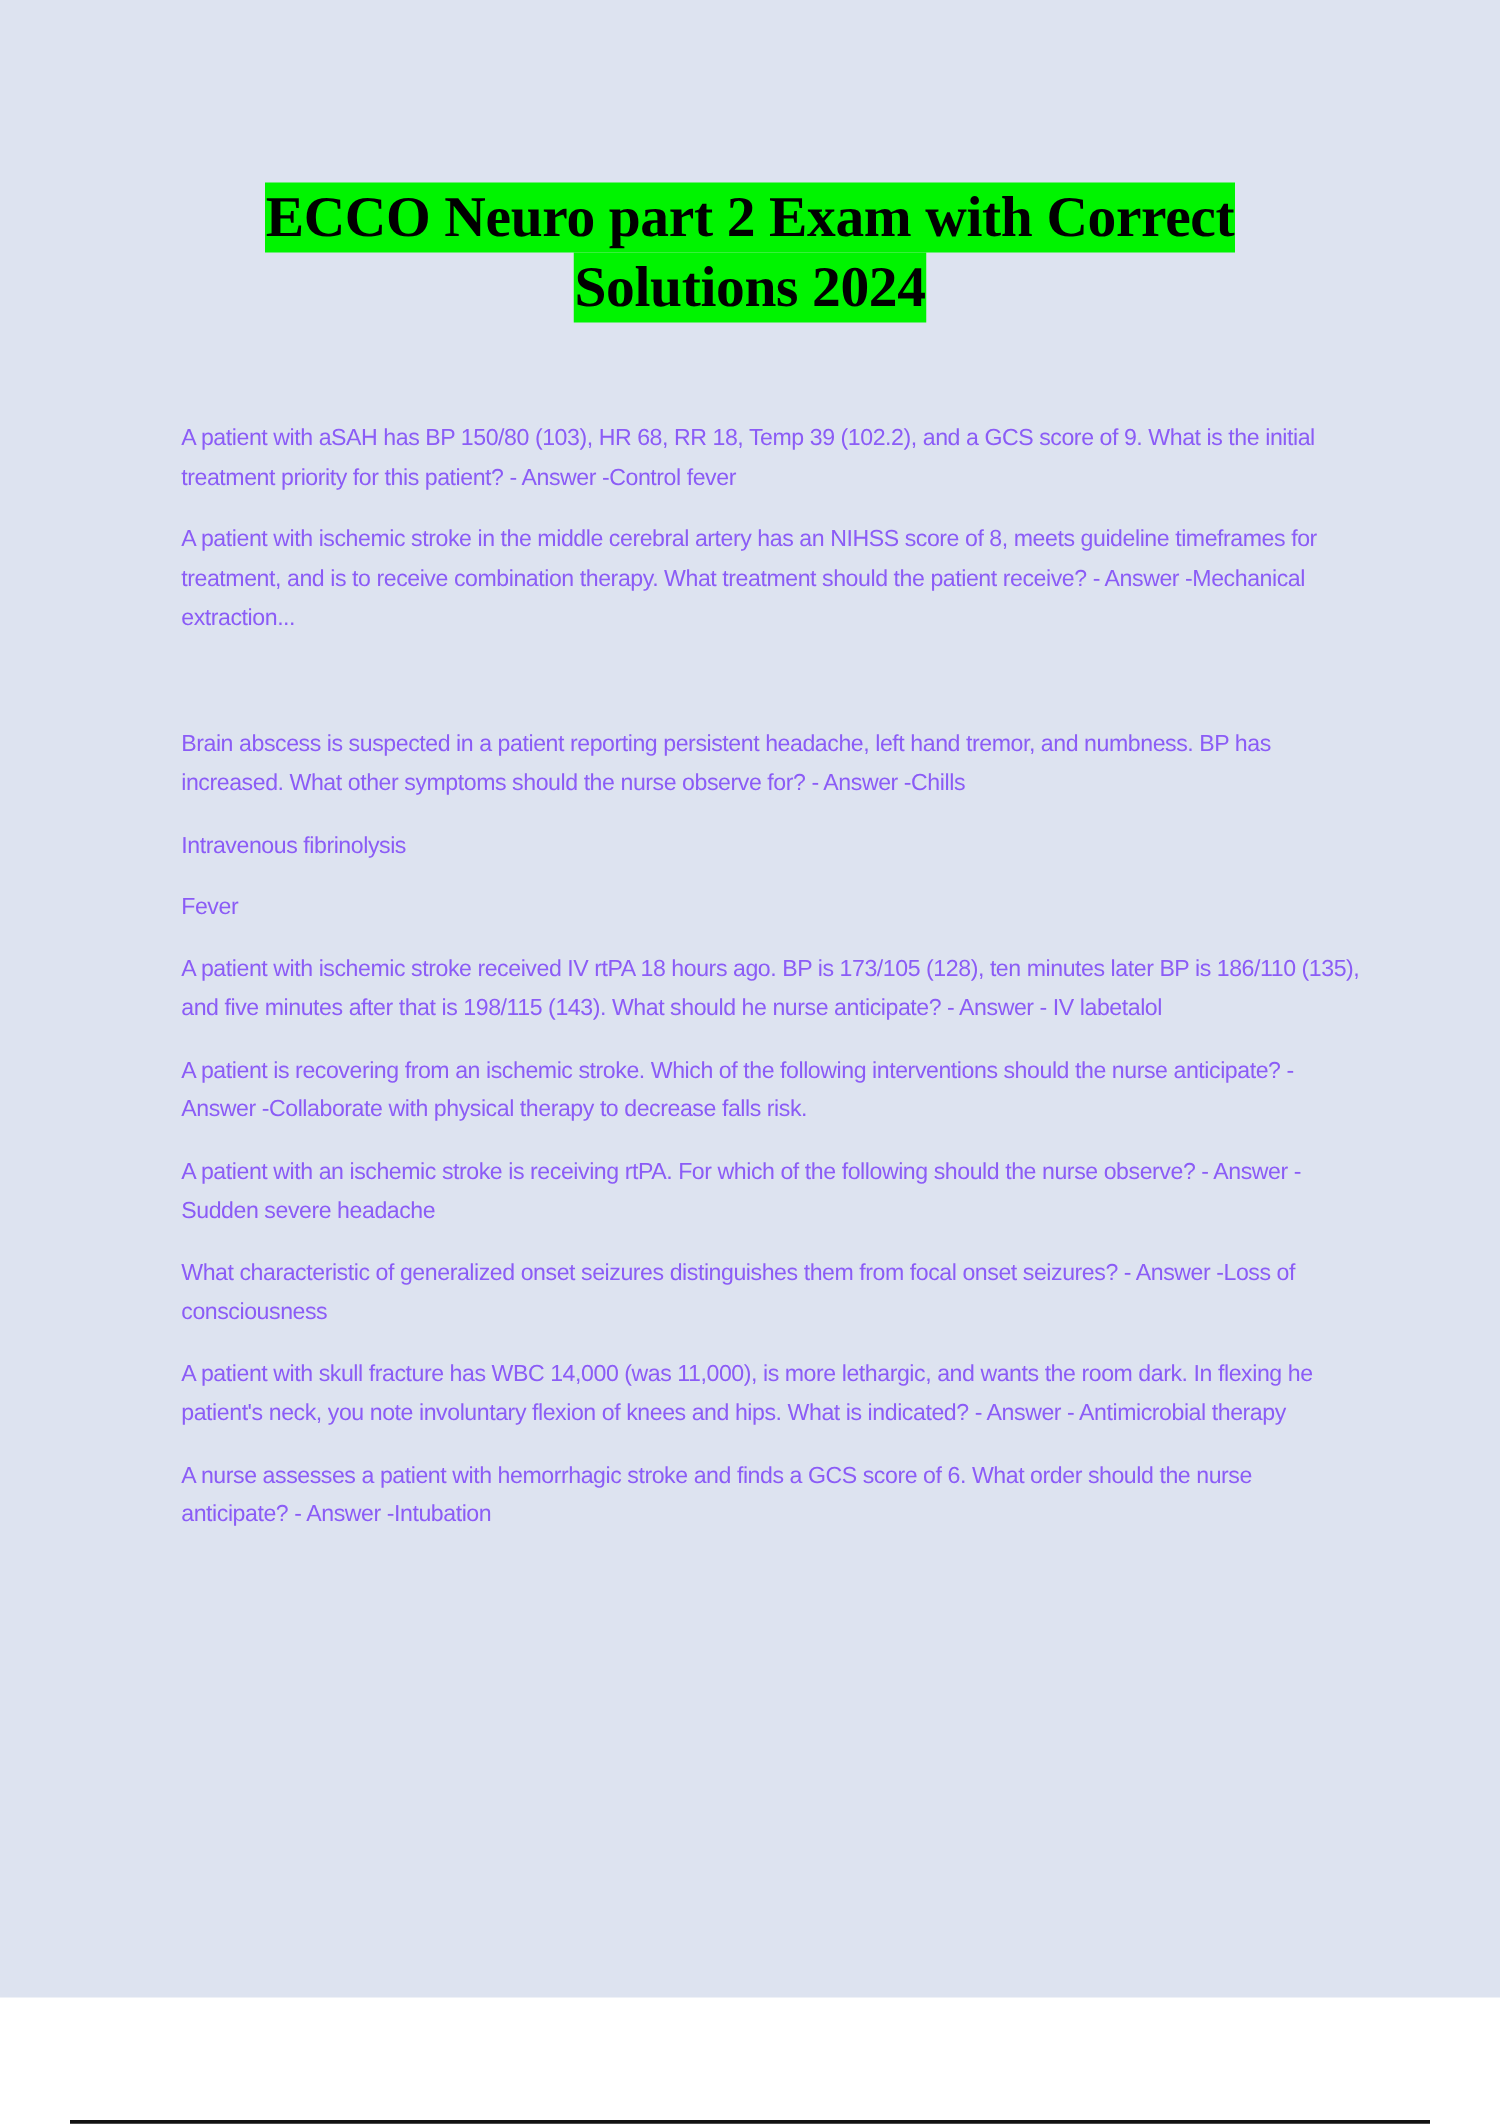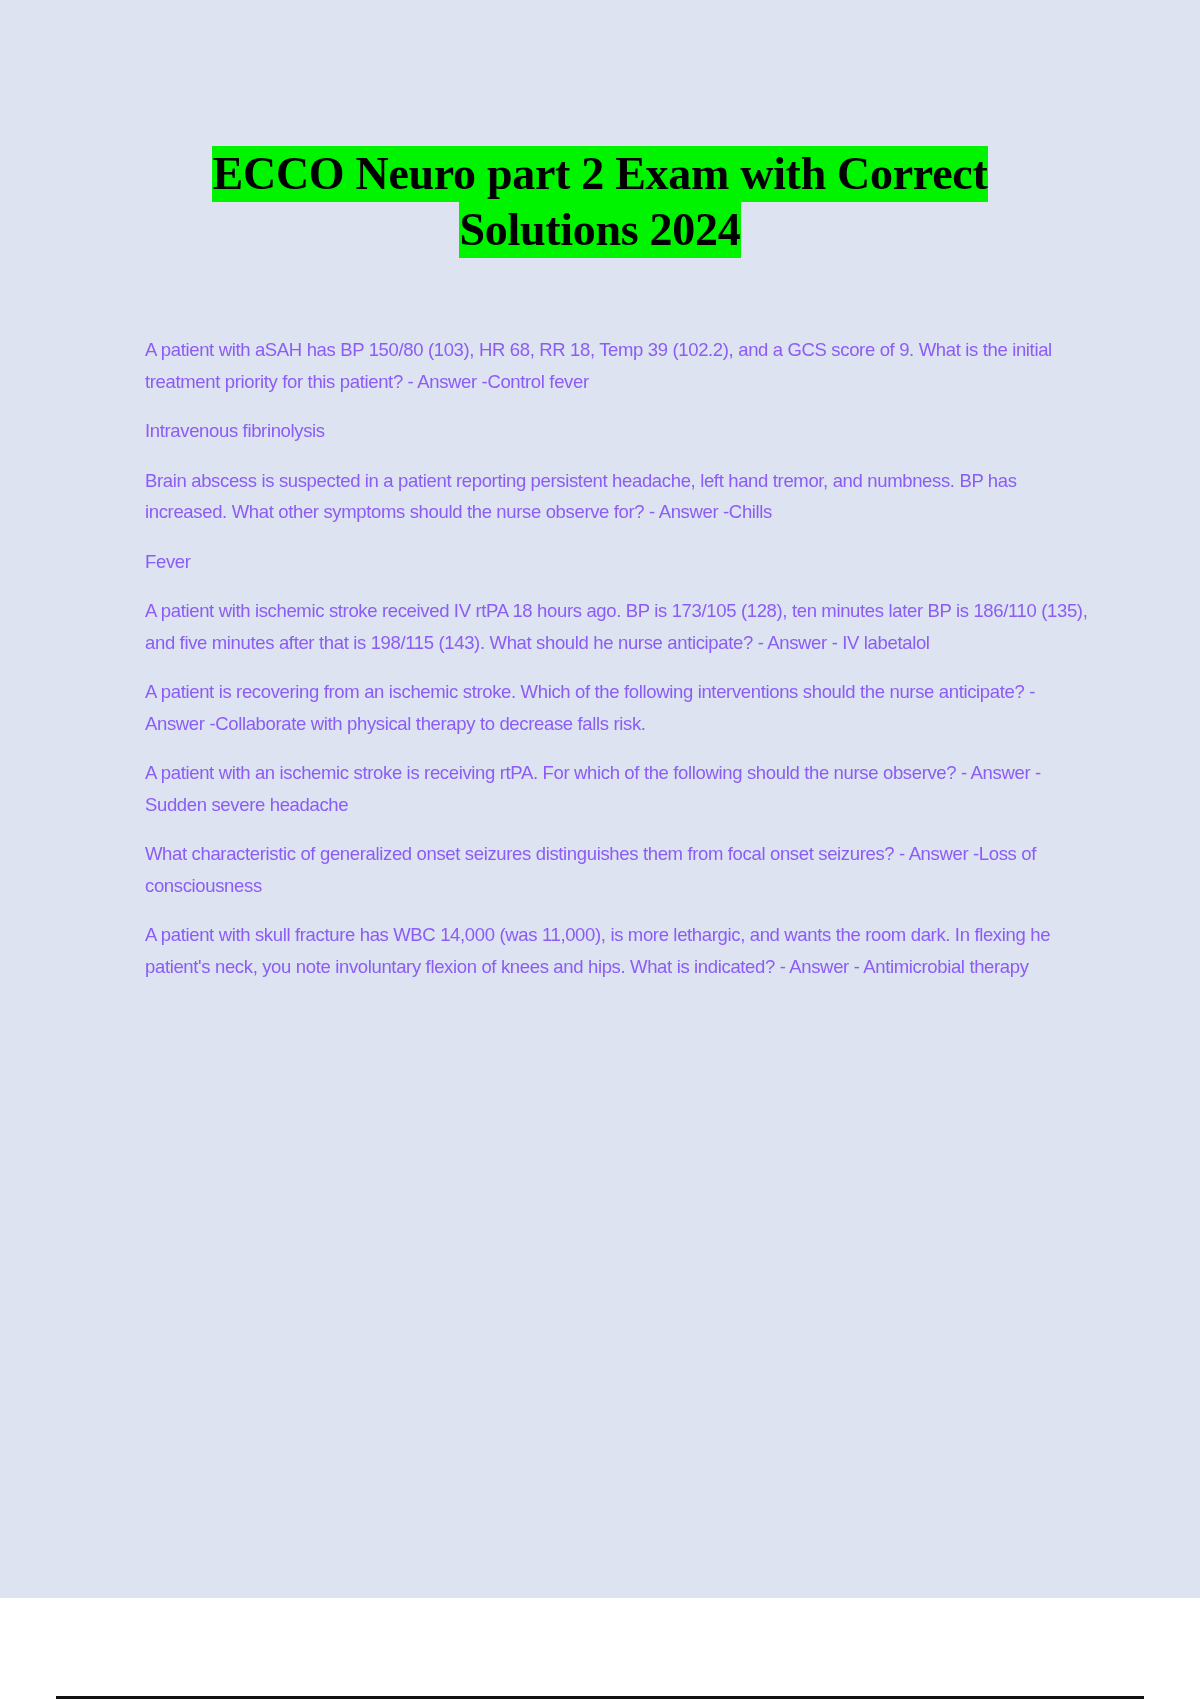--- a/index.html
+++ b/index.html
@@ -71,24 +71,26 @@
 <div class="page">
   <div class="page-bg"></div>
 
   <div class="title-wrap">
     <span class="title-line">ECCO Neuro part 2 Exam with Correct</span><br>
     <span class="title-line">Solutions 2024</span>
   </div>
 
   <div class="content">
     <p class="para">A patient with aSAH has BP 150/80 (103), HR 68, RR 18, Temp 39 (102.2), and a GCS score of 9. What is the initial treatment priority for this patient? - Answer -Control fever</p>
+    <p class="para gap-large">A patient with ischemic stroke in the middle cerebral artery has an NIHSS score of 8, meets guideline timeframes for treatment, and is to receive combination therapy. What treatment should the patient receive? - Answer -Mechanical extraction...</p>
+    <p class="para">Brain abscess is suspected in a patient reporting persistent headache, left hand tremor, and numbness. BP has increased. What other symptoms should the nurse observe for? - Answer -Chills</p>
     <p class="para">Intravenous fibrinolysis</p>
-    <p class="para">Brain abscess is suspected in a patient reporting persistent headache, left hand tremor, and numbness. BP has increased. What other symptoms should the nurse observe for? - Answer -Chills</p>
     <p class="para">Fever</p>
     <p class="para">A patient with ischemic stroke received IV rtPA 18 hours ago. BP is 173/105 (128), ten minutes later BP is 186/110 (135), and five minutes after that is 198/115 (143). What should he nurse anticipate? - Answer - IV labetalol</p>
     <p class="para">A patient is recovering from an ischemic stroke. Which of the following interventions should the nurse anticipate? - Answer -Collaborate with physical therapy to decrease falls risk.</p>
     <p class="para">A patient with an ischemic stroke is receiving rtPA. For which of the following should the nurse observe? - Answer -Sudden severe headache</p>
     <p class="para">What characteristic of generalized onset seizures distinguishes them from focal onset seizures? - Answer -Loss of consciousness</p>
     <p class="para">A patient with skull fracture has WBC 14,000 (was 11,000), is more lethargic, and wants the room dark. In flexing he patient's neck, you note involuntary flexion of knees and hips. What is indicated? - Answer - Antimicrobial therapy</p>
+    <p class="para">A nurse assesses a patient with hemorrhagic stroke and finds a GCS score of 6. What order should the nurse anticipate? - Answer -Intubation</p>
   </div>
 
   <div class="footer-line"></div>
 </div>
 
 </body></html>

